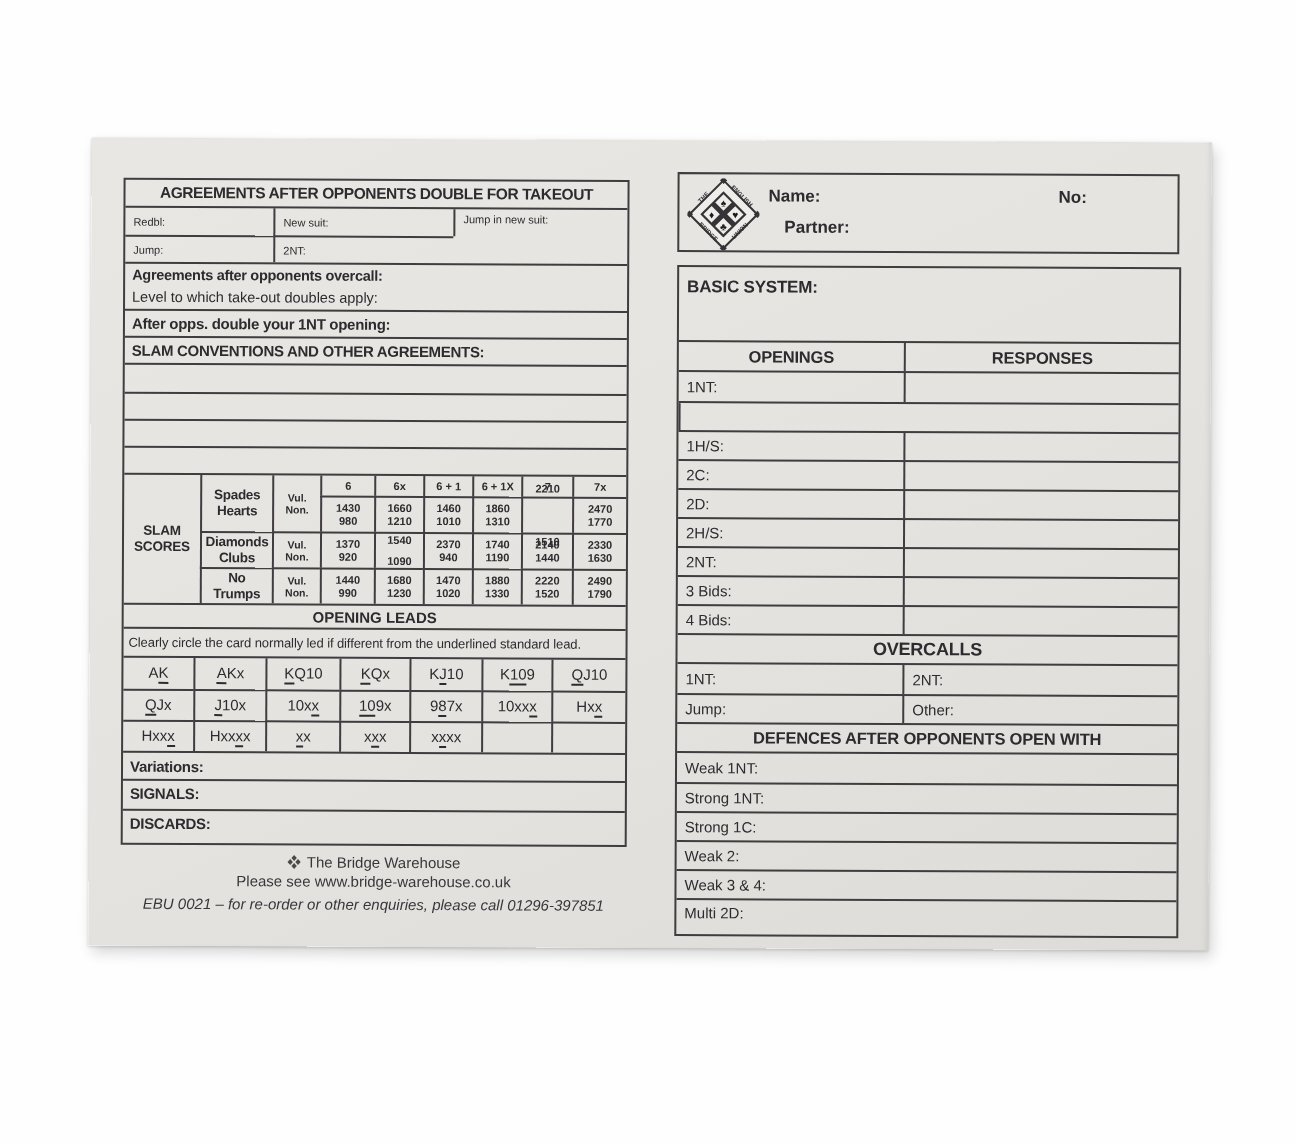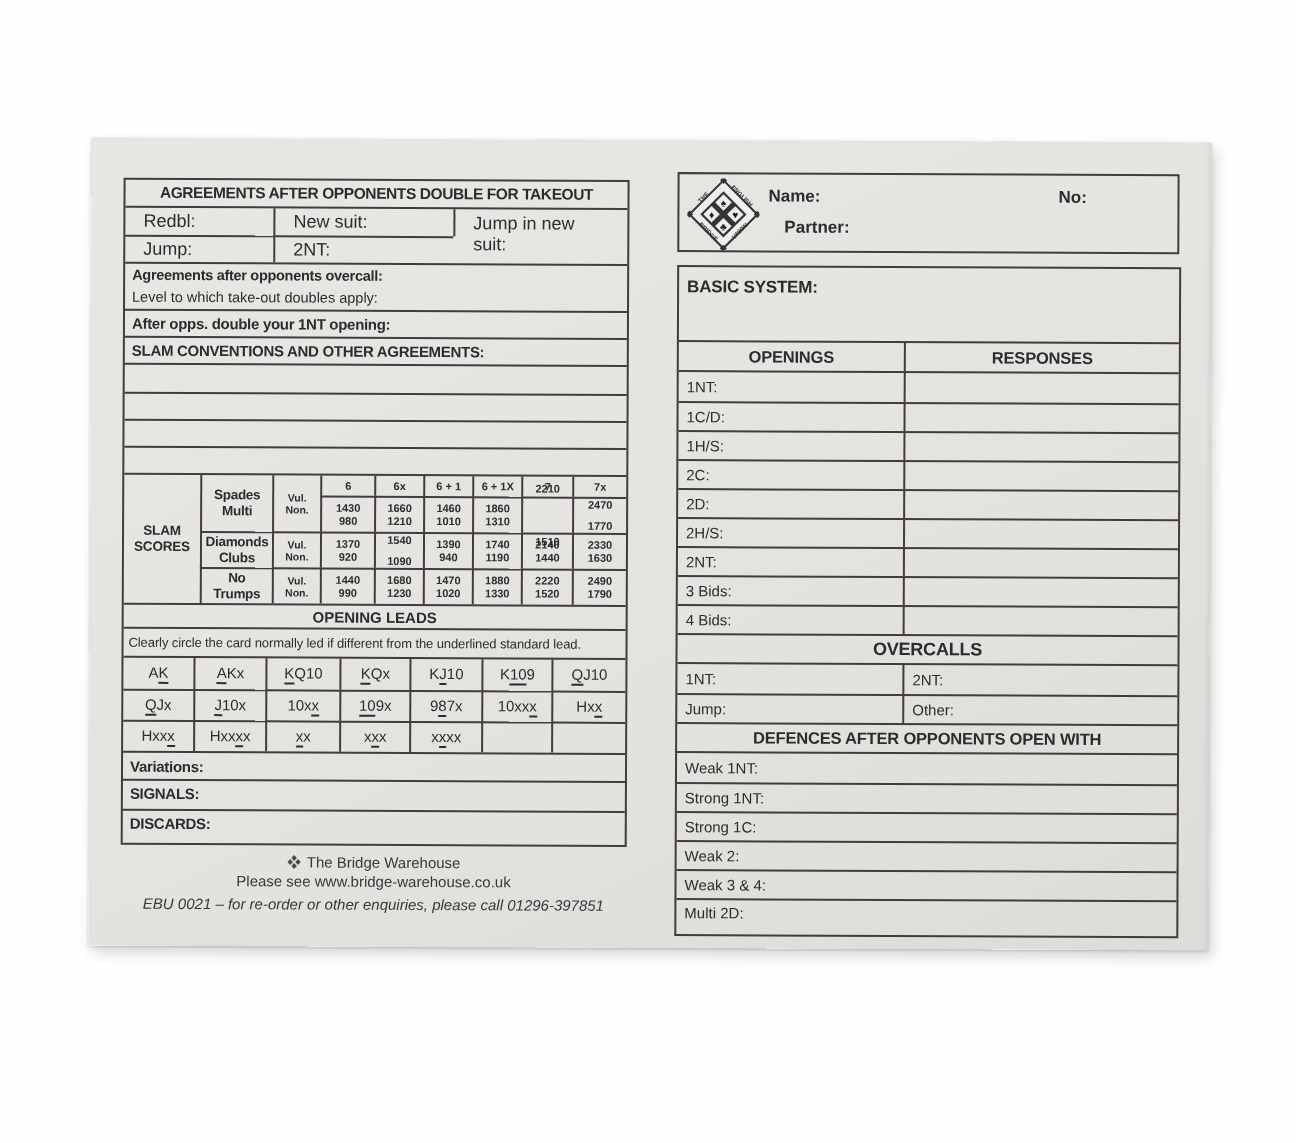--- a/index.html
+++ b/index.html
@@ -24,21 +24,21 @@
   
   .left-table { position:absolute; left:32px; top:40px; width:506px;
     border:2px solid var(--line); }
   .left-table > * + * { border-top:2px solid var(--line); }
 
   .row { display:flex; align-items:center; padding:2px 7px; font-size:15px; }
   .row.title { height:26px; justify-content:center; font-weight:bold;
     font-size:15.5px; letter-spacing:-0.4px; }
   .agr-grid { display:grid; grid-template-columns:148px 180px 1fr; }
   .agr-grid .cell { height:27px; display:flex; align-items:center;
-    padding:0 18px; font-size:18px; }
+    padding:0 8px; font-size:11px; }
   .agr-grid .jumpnew { grid-column:3; grid-row:1 / span 2; align-items:flex-start; padding-top:4px; }
   .row.dbl { height:47px; flex-direction:column; align-items:flex-start;
     justify-content:center; font-size:14.5px; line-height:1.5; }
   .row.h27 { height:27px; }
   .blank { height:27px; }
   .blank + .blank { border-top:2px solid var(--line); }
 
   
   .slam-grid { display:grid; grid-template-columns:76px 72px 48px 54px 49px 49px 49px 51px 1fr;
     grid-template-rows:20px 36px 36px 36px; }
@@ -132,21 +132,21 @@
             <div class="ln">SCORES</div>
           </div>
           <div class="scell shead bl" style="grid-area: 1 / 4;">6</div>
           <div class="scell shead bl" style="grid-area: 1 / 5;">6x</div>
           <div class="scell shead bl" style="grid-area: 1 / 6;">6 + 1</div>
           <div class="scell shead bl" style="grid-area: 1 / 7;">6 + 1X</div>
           <div class="scell shead bl" style="grid-area: 1 / 8;">7</div>
           <div class="scell shead bl" style="grid-area: 1 / 9;">7x</div>
           <div class="scell ssuit bl" style="grid-area: 1 / 2 / span 2;">
             <div class="ln">Spades</div>
-            <div class="ln">Multi</div>
+            <div class="ln">Hearts</div>
           </div>
           <div class="scell svul bl" style="grid-area: 1 / 3 / span 2;">
             <div class="ln">Vul.</div>
             <div class="ln">Non.</div>
           </div>
           <div class="scell snum bl bt" style="grid-area: 2 / 4;">
             <div class="ln">1430</div>
             <div class="ln">980</div>
           </div>
           <div class="scell snum bl bt" style="grid-area: 2 / 5;">
@@ -158,42 +158,42 @@
             <div class="ln">1010</div>
           </div>
           <div class="scell snum bl bt" style="grid-area: 2 / 7;">
             <div class="ln">1860</div>
             <div class="ln">1310</div>
           </div>
           <div class="scell snum bl bt" style="grid-area: 2 / 8; gap: 40px;">
             <div class="ln">2210</div>
             <div class="ln">1510</div>
           </div>
-          <div class="scell snum bl bt" style="grid-area: 2 / 9; justify-content: space-between;">
+          <div class="scell snum bl bt" style="grid-area: 2 / 9;">
             <div class="ln">2470</div>
             <div class="ln">1770</div>
           </div>
           <div class="scell ssuit bl bt" style="grid-area: 3 / 2;">
             <div class="ln">Diamonds</div>
             <div class="ln">Clubs</div>
           </div>
           <div class="scell svul bl bt" style="grid-area: 3 / 3;">
             <div class="ln">Vul.</div>
             <div class="ln">Non.</div>
           </div>
           <div class="scell snum bl bt" style="grid-area: 3 / 4;">
             <div class="ln">1370</div>
             <div class="ln">920</div>
           </div>
           <div class="scell snum bl bt" style="grid-area: 3 / 5; gap: 8px;">
             <div class="ln">1540</div>
             <div class="ln">1090</div>
           </div>
           <div class="scell snum bl bt" style="grid-area: 3 / 6;">
-            <div class="ln">1390</div>
+            <div class="ln">2370</div>
             <div class="ln">940</div>
           </div>
           <div class="scell snum bl bt" style="grid-area: 3 / 7;">
             <div class="ln">1740</div>
             <div class="ln">1190</div>
           </div>
           <div class="scell snum bl bt" style="grid-area: 3 / 8;">
             <div class="ln">2140</div>
             <div class="ln">1440</div>
           </div>
@@ -312,21 +312,20 @@
       <div class="openings-head">
         <div class="oh">OPENINGS</div>
         <div class="oh bl">RESPONSES</div>
       </div>
       <div id="openings-rows">
           <div class="orow">
             <div class="ocell">1NT:</div>
             <div class="ocell bl"></div>
           </div>
           <div class="orow">
-            <div class="ocell">1C/D:</div>
             <div class="ocell bl"></div>
           </div>
           <div class="orow">
             <div class="ocell">1H/S:</div>
             <div class="ocell bl"></div>
           </div>
           <div class="orow">
             <div class="ocell">2C:</div>
             <div class="ocell bl"></div>
           </div>

